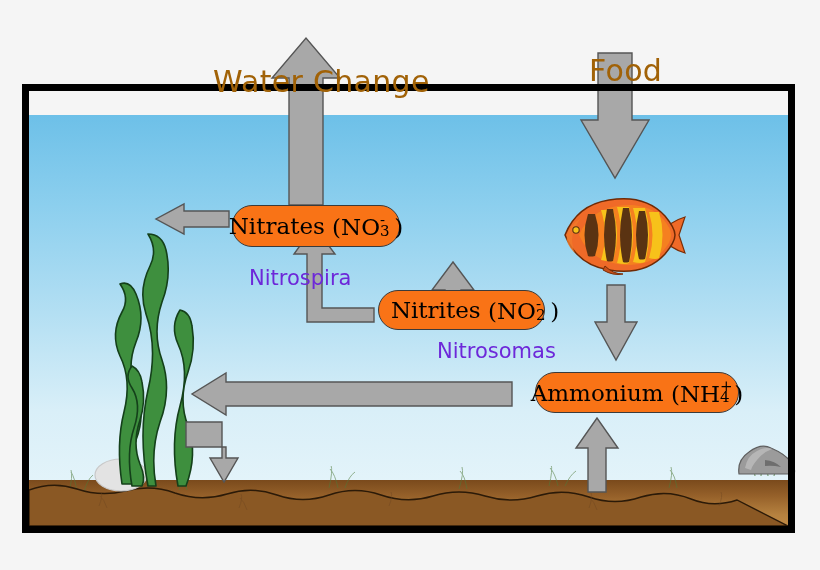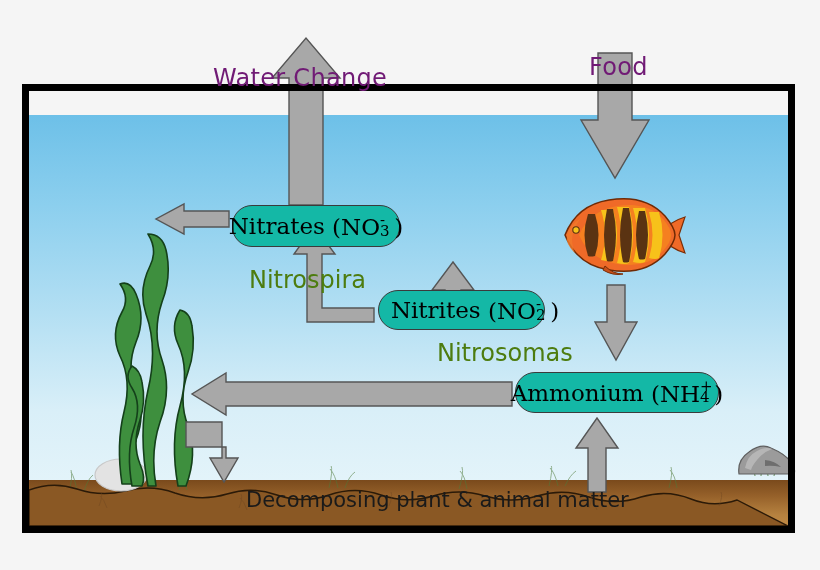--- a/index.html
+++ b/index.html
@@ -11,36 +11,36 @@
   #tank-frame{position:absolute;left:22px;top:84px;width:773px;height:449px;
               border:7px solid #000;box-sizing:border-box;background:transparent;}
   #water{position:absolute;left:29px;top:115px;width:759px;height:411px;
          background:linear-gradient(to bottom,#6dc0e8 0%,#8ccfee 22%,#b3dff3 48%,#d9eff8 72%,#e9f6fb 100%);}
   #substrate{position:absolute;left:29px;top:466px;width:759px;height:60px;overflow:hidden;}
   #substrate .dirt{position:absolute;left:0;top:14px;width:759px;height:46px;
          background:linear-gradient(to bottom,#7a4a1c 0%,#96612a 35%,#b5813f 75%,#c08a45 100%);}
   #substrate svg{position:absolute;left:0;top:0;width:759px;height:60px;}
 
   
-  .hdr{position:absolute;color:#701a75;font-size:24px;white-space:nowrap;letter-spacing:.3px;}
+  .hdr{position:absolute;color:#a16207;font-size:30px;white-space:nowrap;letter-spacing:.3px;}
   #water-change-label{left:213px;top:64px;}
   #food-label{left:589px;top:53px;}
   #decompose-label{position:absolute;left:246px;top:488px;font-size:21px;color:#1a1a1a;white-space:nowrap;}
-  .bact{position:absolute;font-size:24px;color:#4d7c0f;white-space:nowrap;}
+  .bact{position:absolute;font-size:21px;color:#6d28d9;white-space:nowrap;}
   #nitrospira-label{left:249px;top:266px;}
   #nitrosomas-label{left:393px;top:339px;margin-left:44px;}
 
   
-  .cbox{position:absolute;background:#14b8a6;border:1.6px solid #3b3b3b;
+  .cbox{position:absolute;background:#f97316;border:1.6px solid #3b3b3b;
         border-radius:20px;color:#000;font-family:"DejaVu Serif", serif;
         display:flex;align-items:center;justify-content:center;
         font-size:23px;white-space:nowrap;box-sizing:border-box;}
   #nitrates-box{left:232px;top:205px;width:168px;height:42px;}
   #nitrites-box{left:378px;top:290px;width:167px;height:40px;padding-left:27px;}
-  #ammonium-box{left:515px;top:372px;width:204px;height:41px;}
+  #ammonium-box{left:535px;top:372px;width:204px;height:41px;}
   .cbox sub,.cbox sup{font-size:15px;}
   .ion{display:inline-block;position:relative;width:.62em;height:1em;
        vertical-align:baseline;}
   .ion sub{position:absolute;left:0;bottom:-.33em;font-size:15px;}
   .ion sup{position:absolute;left:0;top:-.08em;font-size:15px;}
 
   
   #arrows{position:absolute;left:0;top:0;width:820px;height:570px;}
   .arw{fill:#a8a8a8;stroke:#555;stroke-width:1.4;}
 
@@ -166,14 +166,13 @@
   <div class="cbox" id="nitrites-box">
     <span>Nitrites</span>
     <span>&nbsp;(<span>NO</span><span class="ion"><sup>-</sup><sub>2</sub></span>)</span>
   </div>
 
   <div class="cbox" id="ammonium-box">
     <span>Ammonium</span>
     <span>&nbsp;(<span>NH</span><span class="ion"><sup>+</sup><sub>4</sub></span>)</span>
   </div>
 
-  <div id="decompose-label">Decomposing plant &amp; animal matter</div>
 </div>
 
 </body></html>

